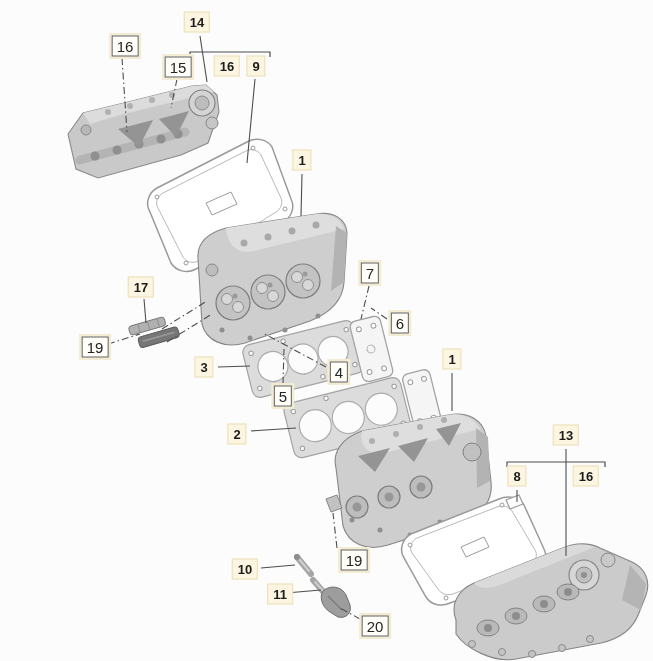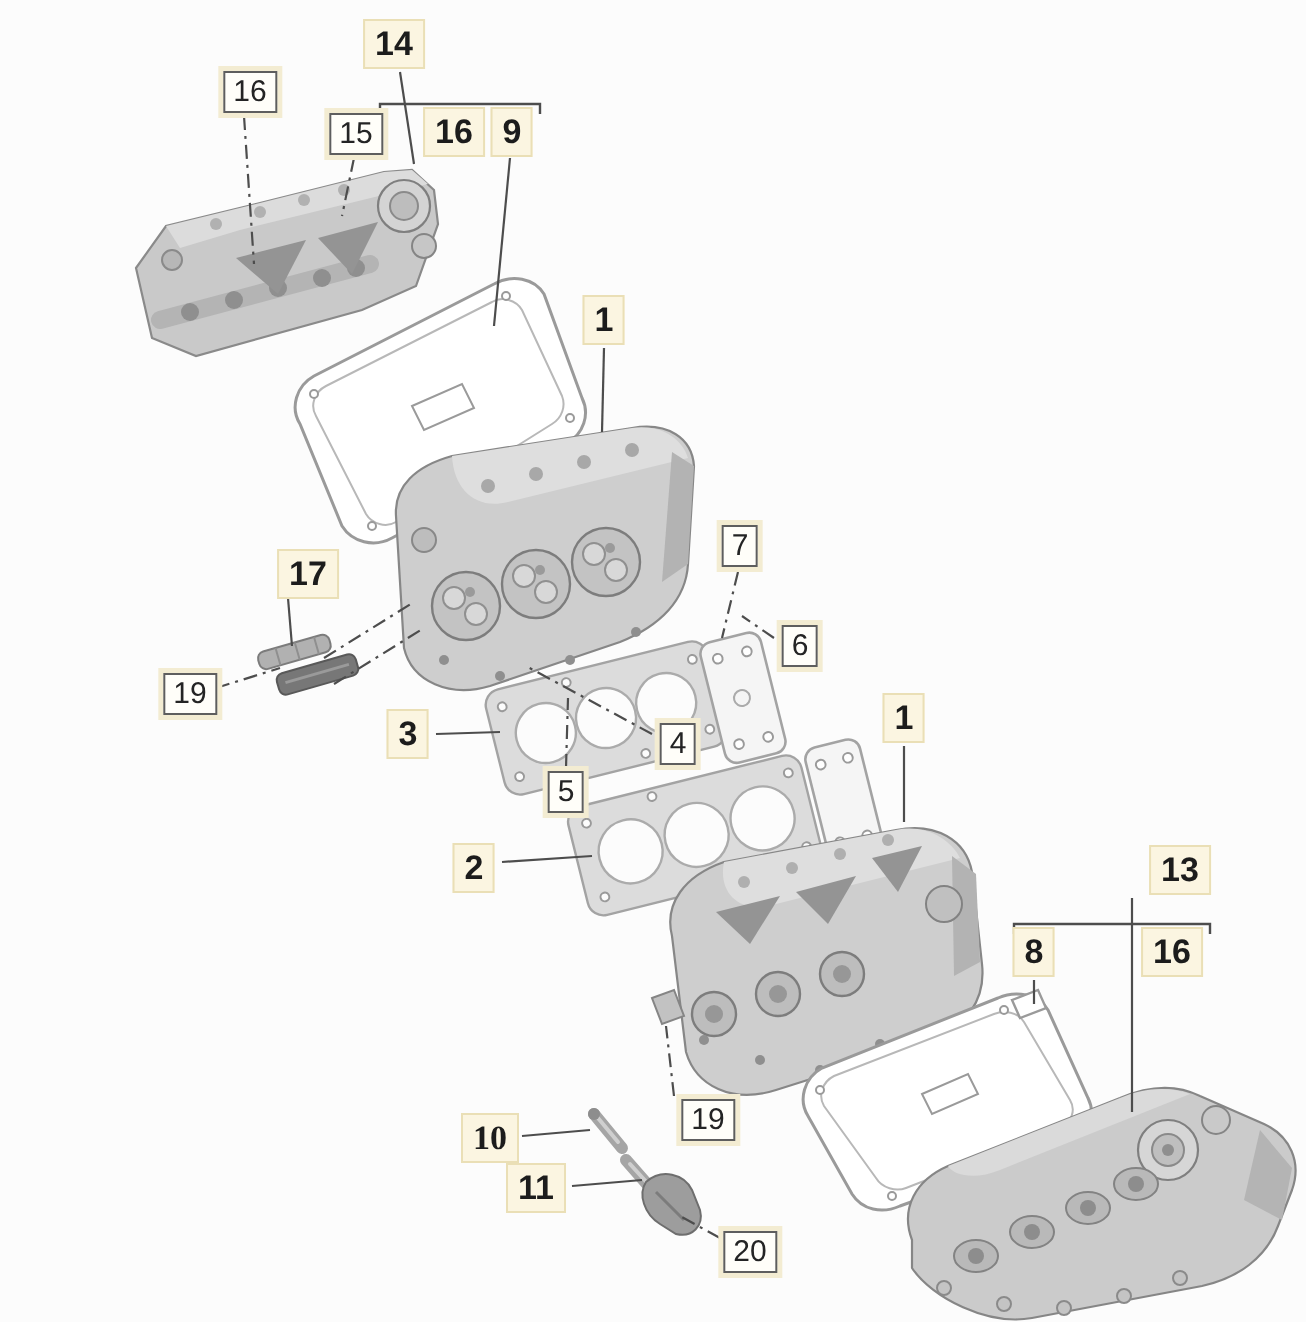--- a/index.html
+++ b/index.html
@@ -9,21 +9,21 @@
     font-family:"Liberation Sans",sans-serif;
   }
   #art{position:absolute;left:0;top:0;width:653px;height:661px;}
   .callout{
     position:absolute;transform:translate(-50%,-50%);
     display:flex;align-items:center;justify-content:center;
     box-sizing:border-box;line-height:1;z-index:2;cursor:pointer;
     user-select:none;
   }
   .callout.bold{
-    font-weight:bold;font-size:17px;color:#1c1c1c;
+    font-weight:bold;font-size:13px;color:#1c1c1c;
     background:var(--callout-fill,#fbf5e1);
     border:1px solid var(--bold-border,#eadfb6);
     padding:3px 5px;min-width:13px;
   }
   .callout.boxed{
     font-weight:normal;font-size:15px;color:#242424;
     background:#fffef9;
     border:1.5px solid var(--boxed-border,#5e5e5e);
     padding:2px 4px;min-width:13px;
     box-shadow:0 0 0 2.5px var(--halo,#f3ecd2);
@@ -249,27 +249,27 @@
   </svg>
 
 <div class="callout boxed" style="left: 125px; top: 46px;">16</div>
     <div class="callout bold" style="left: 197px; top: 22px;">14</div>
     <div class="callout boxed" style="left: 178px; top: 67px;">15</div>
     <div class="callout bold" style="left: 227px; top: 66px;">16</div>
     <div class="callout bold" style="left: 256px; top: 66px;">9</div>
     <div class="callout bold" style="left: 302px; top: 160px;">1</div>
     <div class="callout boxed" style="left: 370px; top: 273px;">7</div>
     <div class="callout boxed" style="left: 400px; top: 323px;">6</div>
-    <div class="callout bold" style="left: 154px; top: 287px;">17</div>
+    <div class="callout bold" style="left: 141px; top: 287px;">17</div>
     <div class="callout boxed" style="left: 95px; top: 347px;">19</div>
     <div class="callout bold" style="left: 204px; top: 367px;">3</div>
     <div class="callout boxed" style="left: 339px; top: 372px;">4</div>
     <div class="callout boxed" style="left: 283px; top: 396px;">5</div>
     <div class="callout bold" style="left: 237px; top: 434px;">2</div>
     <div class="callout bold" style="left: 452px; top: 359px;">1</div>
-    <div class="callout bold" style="left: 566px; top: 435px; margin-left: 24px;">13</div>
+    <div class="callout bold" style="left: 566px; top: 435px;">13</div>
     <div class="callout bold" style="left: 517px; top: 476px;">8</div>
     <div class="callout bold" style="left: 586px; top: 476px;">16</div>
     <div class="callout boxed" style="left: 354px; top: 560px;">19</div>
-    <div class="callout bold" style="left: 245px; top: 569px; font-family: Liberation Serif, serif;">10</div>
-    <div class="callout bold" style="left: 268px; top: 594px;">11</div>
+    <div class="callout bold" style="left: 245px; top: 569px;">10</div>
+    <div class="callout bold" style="left: 280px; top: 594px;">11</div>
     <div class="callout boxed" style="left: 375px; top: 626px;">20</div>
   </div>
 
 </body></html>

